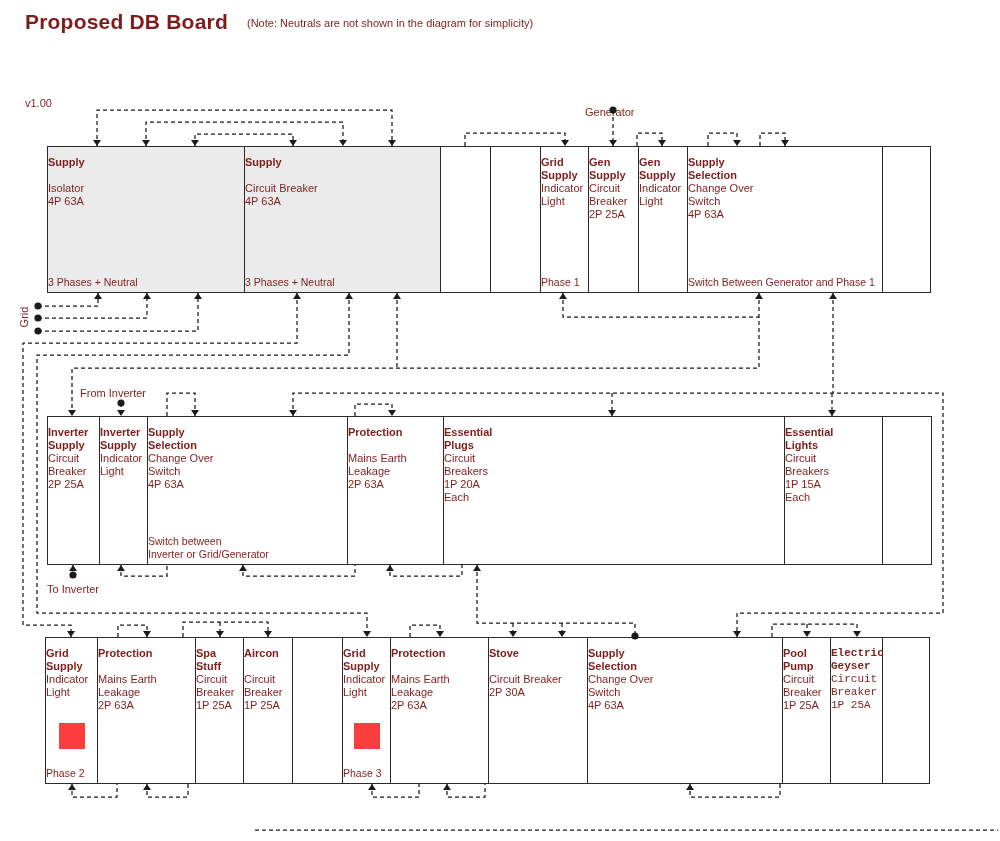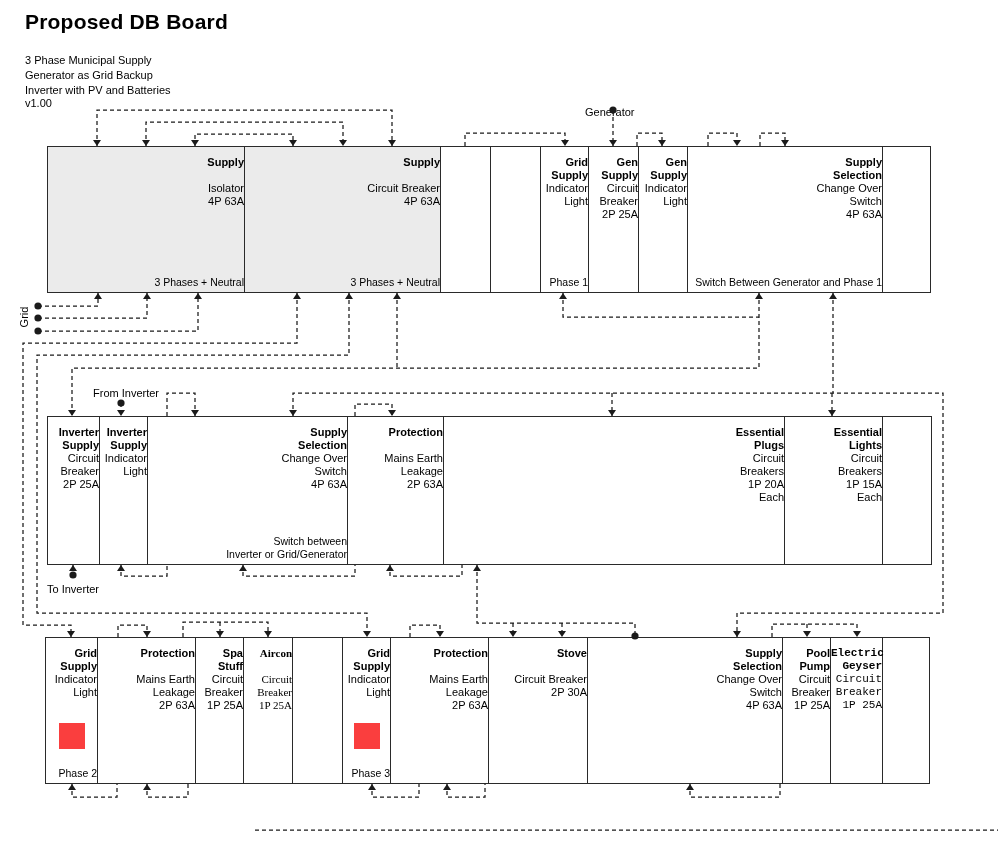--- a/index.html
+++ b/index.html
@@ -1,48 +1,46 @@
 <!DOCTYPE html>
 <html><head>
 <meta charset="utf-8">
 <style>
   html,body{margin:0;padding:0;background:#fff;}
   #canvas{
     position:relative;width:1000px;height:841px;background:#ffffff;
-    font-family:"Liberation Sans", sans-serif;color:#000000;overflow:hidden;
+    font-family:"Liberation Sans", sans-serif;color:#7f1d1d;overflow:hidden;
   }
   .page-title{position:absolute;left:25px;top:10px;font-size:21px;font-weight:bold;letter-spacing:.2px;}
   .page-note{position:absolute;left:247px;top:17px;font-size:11px;}
   .subtitle{position:absolute;left:25px;top:53px;font-size:11px;line-height:15px;white-space:pre-line;}
   .version{position:absolute;left:25px;top:97px;font-size:11px;}
   .free-label{position:absolute;font-size:11px;white-space:nowrap;}
   .grid-label{transform:rotate(-90deg);transform-origin:center;}
   .row{position:absolute;border:1.5px solid #2a2a2a;box-sizing:border-box;background:#fff;}
-  .cell{position:absolute;top:0;bottom:0;border-right:1.4px solid #2a2a2a;box-sizing:border-box;text-align:right;}
+  .cell{position:absolute;top:0;bottom:0;border-right:1.4px solid #2a2a2a;box-sizing:border-box;text-align:left;}
   .cell.last{border-right:none;}
   .cell-title{margin-top:9px;font-size:11px;line-height:13px;font-weight:bold;white-space:pre-line;}
   .cell-body{font-size:11px;line-height:13px;white-space:pre-line;}
   .cell-body.gap{margin-top:13px;}
   .cell-footer{position:absolute;bottom:4px;left:0;right:0;font-size:10.5px;line-height:12.5px;white-space:pre-line;}
   .indicator{position:absolute;left:50%;top:85px;width:26px;height:26px;margin-left:-13px;}
   svg.wires{position:absolute;left:0;top:0;pointer-events:none;}
 </style>
 </head>
 <body>
 
 <div id="canvas">
   <div class="page-title">Proposed DB Board</div>
-  <div class="subtitle">3 Phase Municipal Supply
-Generator as Grid Backup
-Inverter with PV and Batteries</div>
+  <div class="page-note">(Note: Neutrals are not shown in the diagram for simplicity)</div>
   <div class="version">v1.00</div>
 
   <div class="free-label" style="left:585px;top:106px;">Generator</div>
   <div class="free-label grid-label" style="left:14px;top:311px;">Grid</div>
-  <div class="free-label" style="left:93px;top:387px;">From Inverter</div>
+  <div class="free-label" style="left:80px;top:387px;">From Inverter</div>
   <div class="free-label" style="left:47px;top:583px;">To Inverter</div>
 
   <div id="rows-host">
       <div class="row" style="left: 47px; top: 146px; width: 884px; height: 147px;">
         <div class="cell" style="left: 0px; width: 197px; background: rgb(235, 235, 235);">
           <div class="cell-title">Supply</div>
           <div class="cell-body gap">Isolator
 4P 63A</div>
           <div class="cell-footer">3 Phases + Neutral</div>
         </div>
@@ -146,21 +144,21 @@
 Leakage
 2P 63A</div>
         </div>
         <div class="cell" style="left: 150px; width: 48px;">
           <div class="cell-title">Spa
 Stuff</div>
           <div class="cell-body">Circuit
 Breaker
 1P 25A</div>
         </div>
-        <div class="cell" style="left: 198px; width: 49px; font-family: Liberation Serif, serif;">
+        <div class="cell" style="left: 198px; width: 49px;">
           <div class="cell-title">Aircon</div>
           <div class="cell-body gap">Circuit
 Breaker
 1P 25A</div>
         </div>
         <div class="cell" style="left: 247px; width: 50px;"></div>
         <div class="cell" style="left: 297px; width: 48px;">
           <div class="cell-title">Grid
 Supply</div>
           <div class="cell-body">Indicator

